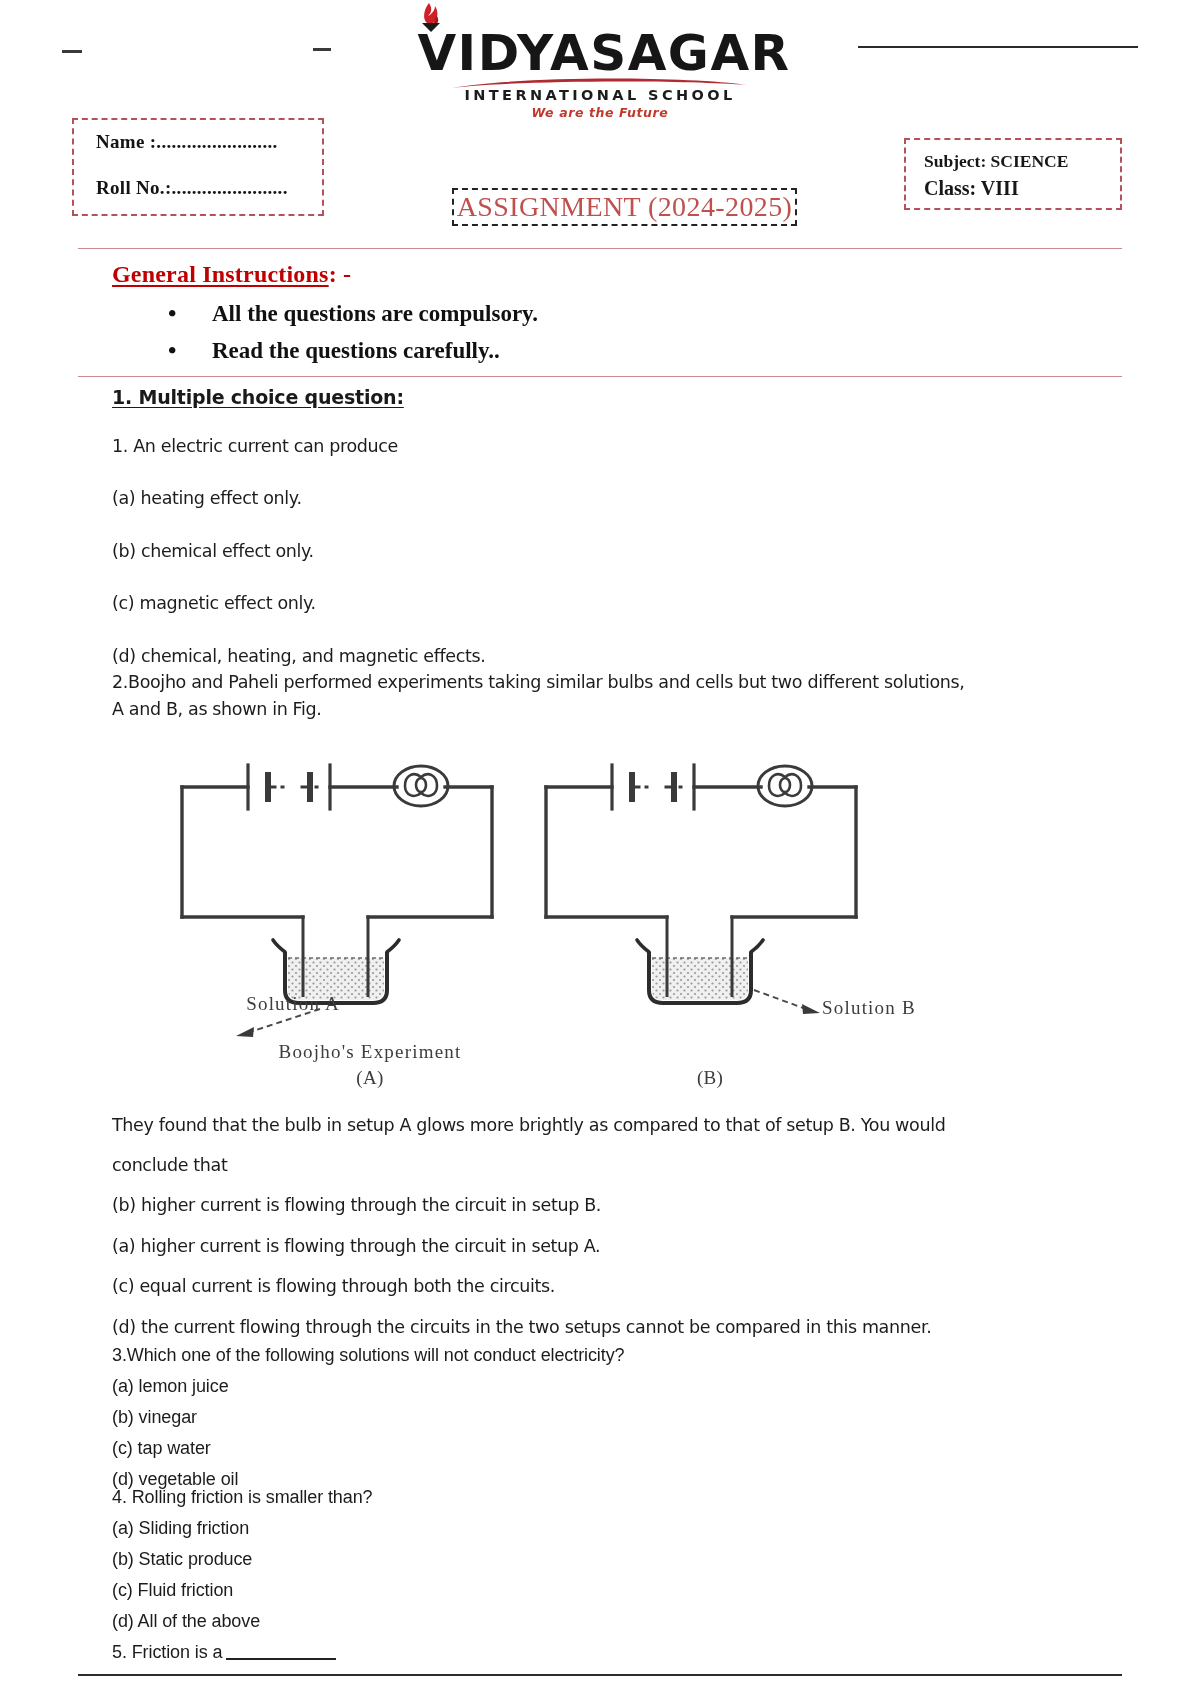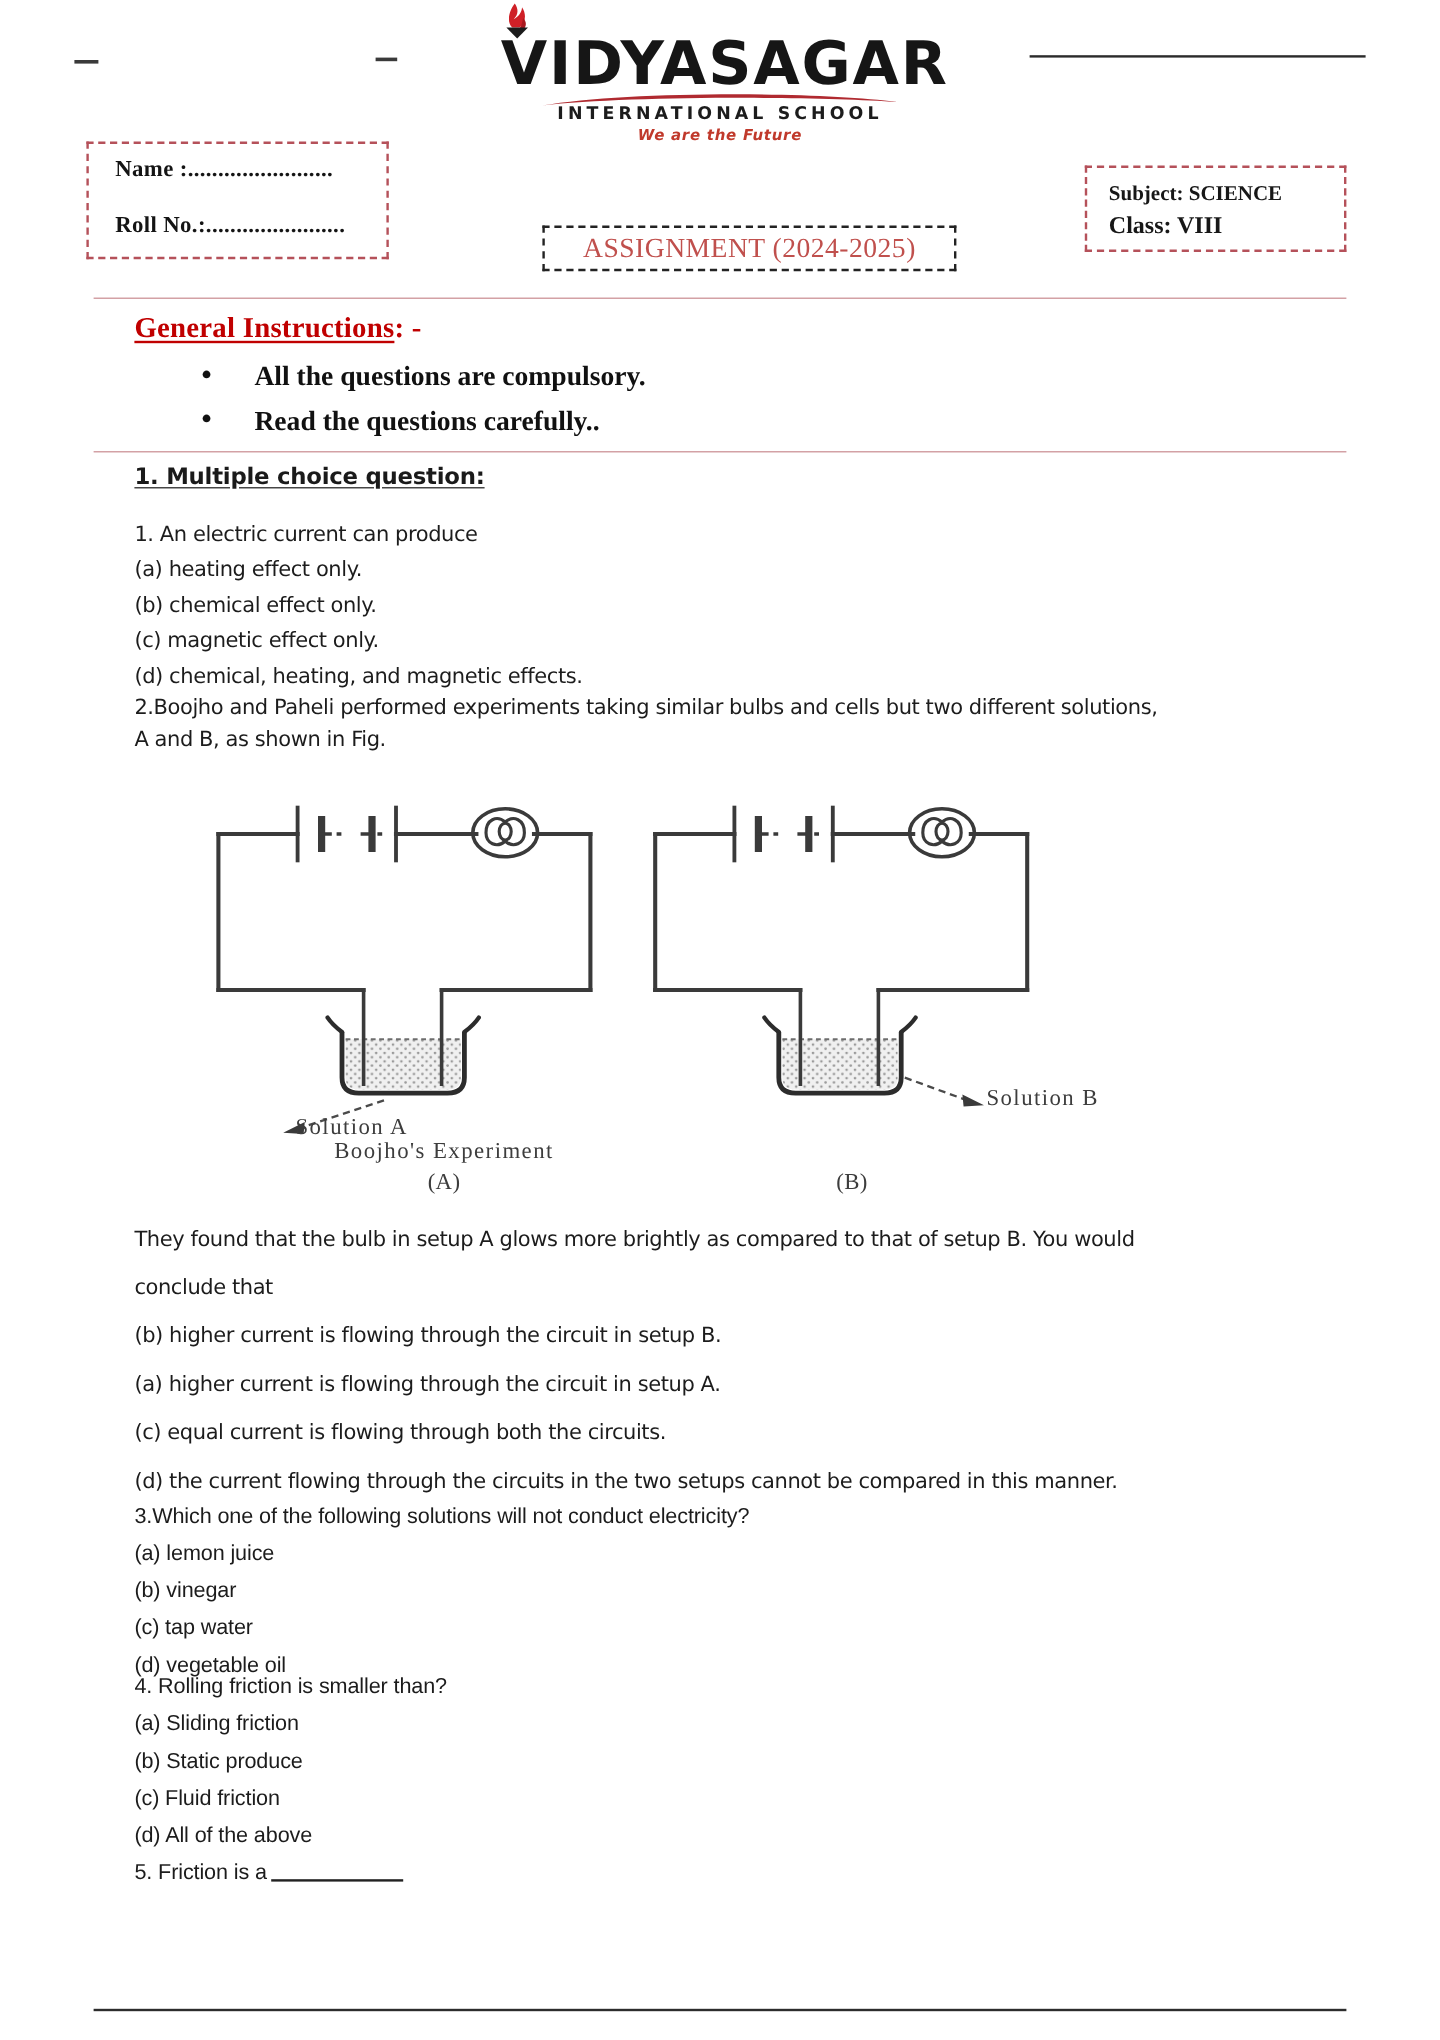--- a/index.html
+++ b/index.html
@@ -123,21 +123,21 @@
   
   .assign-box {
     position: absolute;
     left: 452px; top: 188px;
     width: 345px; height: 38px;
     border: 2px dashed #232323;
     display: flex; align-items: center; justify-content: center;
   }
   .assign-box span {
     font-family: "Liberation Serif", serif;
-    font-size: 23px;
+    font-size: 28px;
     color: #c0504d;
     letter-spacing: 0.4px;
   }
 
   
   .hr-red {
     border: 0;
     border-top: 1.5px solid #c98b90;
     margin: 0 0 0 78px;
     width: 1044px;
@@ -190,21 +190,21 @@
   .qblock { margin-left: 112px; width: 1000px; }
 
   .q-narrow {
     font-family: "DejaVu Sans", sans-serif;
     font-size: 17.5px;
     color: #1c1c1c;
     letter-spacing: -0.35px;
     line-height: 1.0;
   }
   .spaced { margin-top: 30px; }
-  .opt-loose { margin-top: 12px; }
+  .opt-loose { margin-top: 35px; }
   .q-wide {
     font-family: "Liberation Sans", sans-serif;
     font-size: 18px;
     color: #1c1c1c;
     line-height: 1.0;
     letter-spacing: -0.1px;
   }
   .q-wide.row { margin-top: 13px; }
   .q-flow {
     font-family: "DejaVu Sans", sans-serif;
@@ -409,21 +409,21 @@
         <path d="M667 205 L667 250" stroke="#3a3a3a" stroke-width="3" fill="none"></path>
         <path d="M732 205 L732 250" stroke="#3a3a3a" stroke-width="3" fill="none"></path>
       </g>
 
       <g>
         <path d="M754 243 L806 262" stroke="#4a4a4a" stroke-width="1.9" stroke-dasharray="6 4" fill="none"></path>
         <path d="M820 266 L802 257 L803 267 Z" fill="#3a3a3a"></path>
       </g>
     </svg>
 
-    <div class="fig-caption" style="left:110px; top:246px; width:230px; text-align:right;margin-top:28px;">Solution A</div>
+    <div class="fig-caption" style="left:110px; top:246px; width:230px; text-align:right;">Solution A</div>
     <div class="fig-caption" style="left:822px; top:250px; width:220px; text-align:left;">Solution B</div>
 
     <div class="fig-caption" style="left:160px; top:294px; width:420px;">Boojho's Experiment</div>
     <div class="fig-caption" style="left:160px; top:320px; width:420px; letter-spacing:0.3px;">(A)</div>
 
     <div class="fig-caption" style="left:500px; top:320px; width:420px; letter-spacing:0.3px;">(B)</div>
   </div>
 
   <div class="qblock" style="margin-top:50px;">
     <div class="q-narrow">They found that the bulb in setup A glows more brightly as compared to that of setup B. You would</div>

